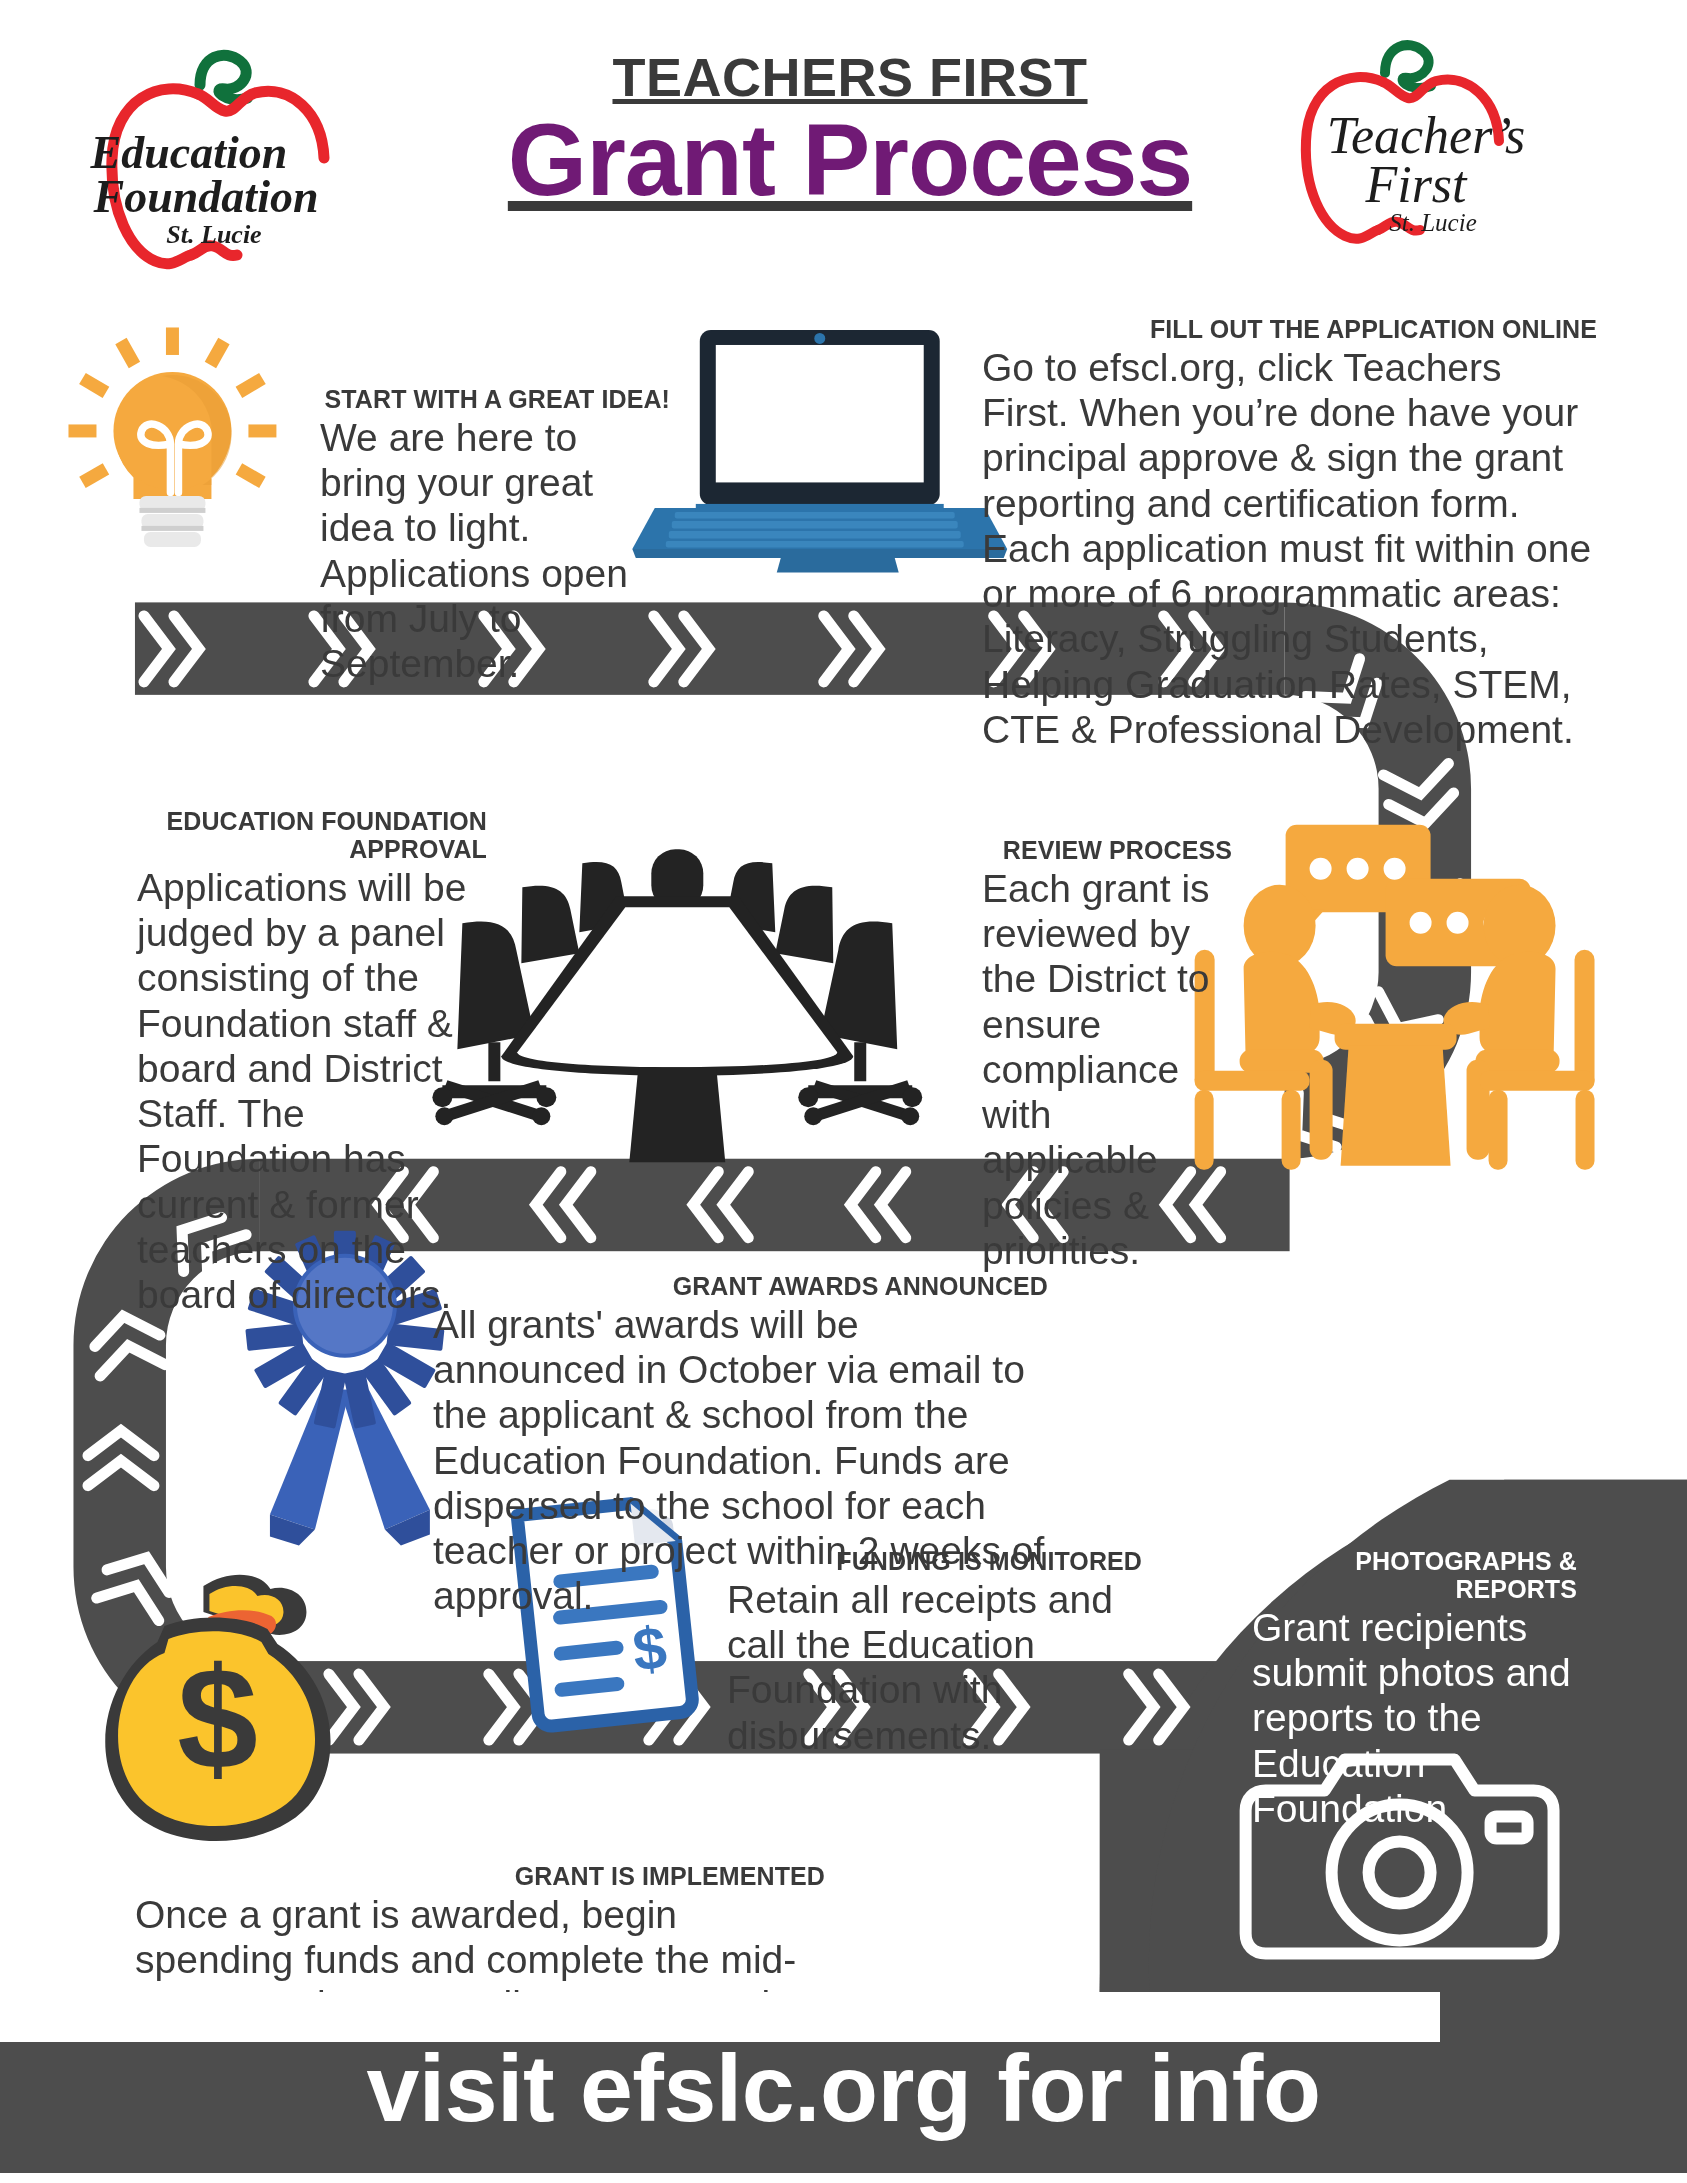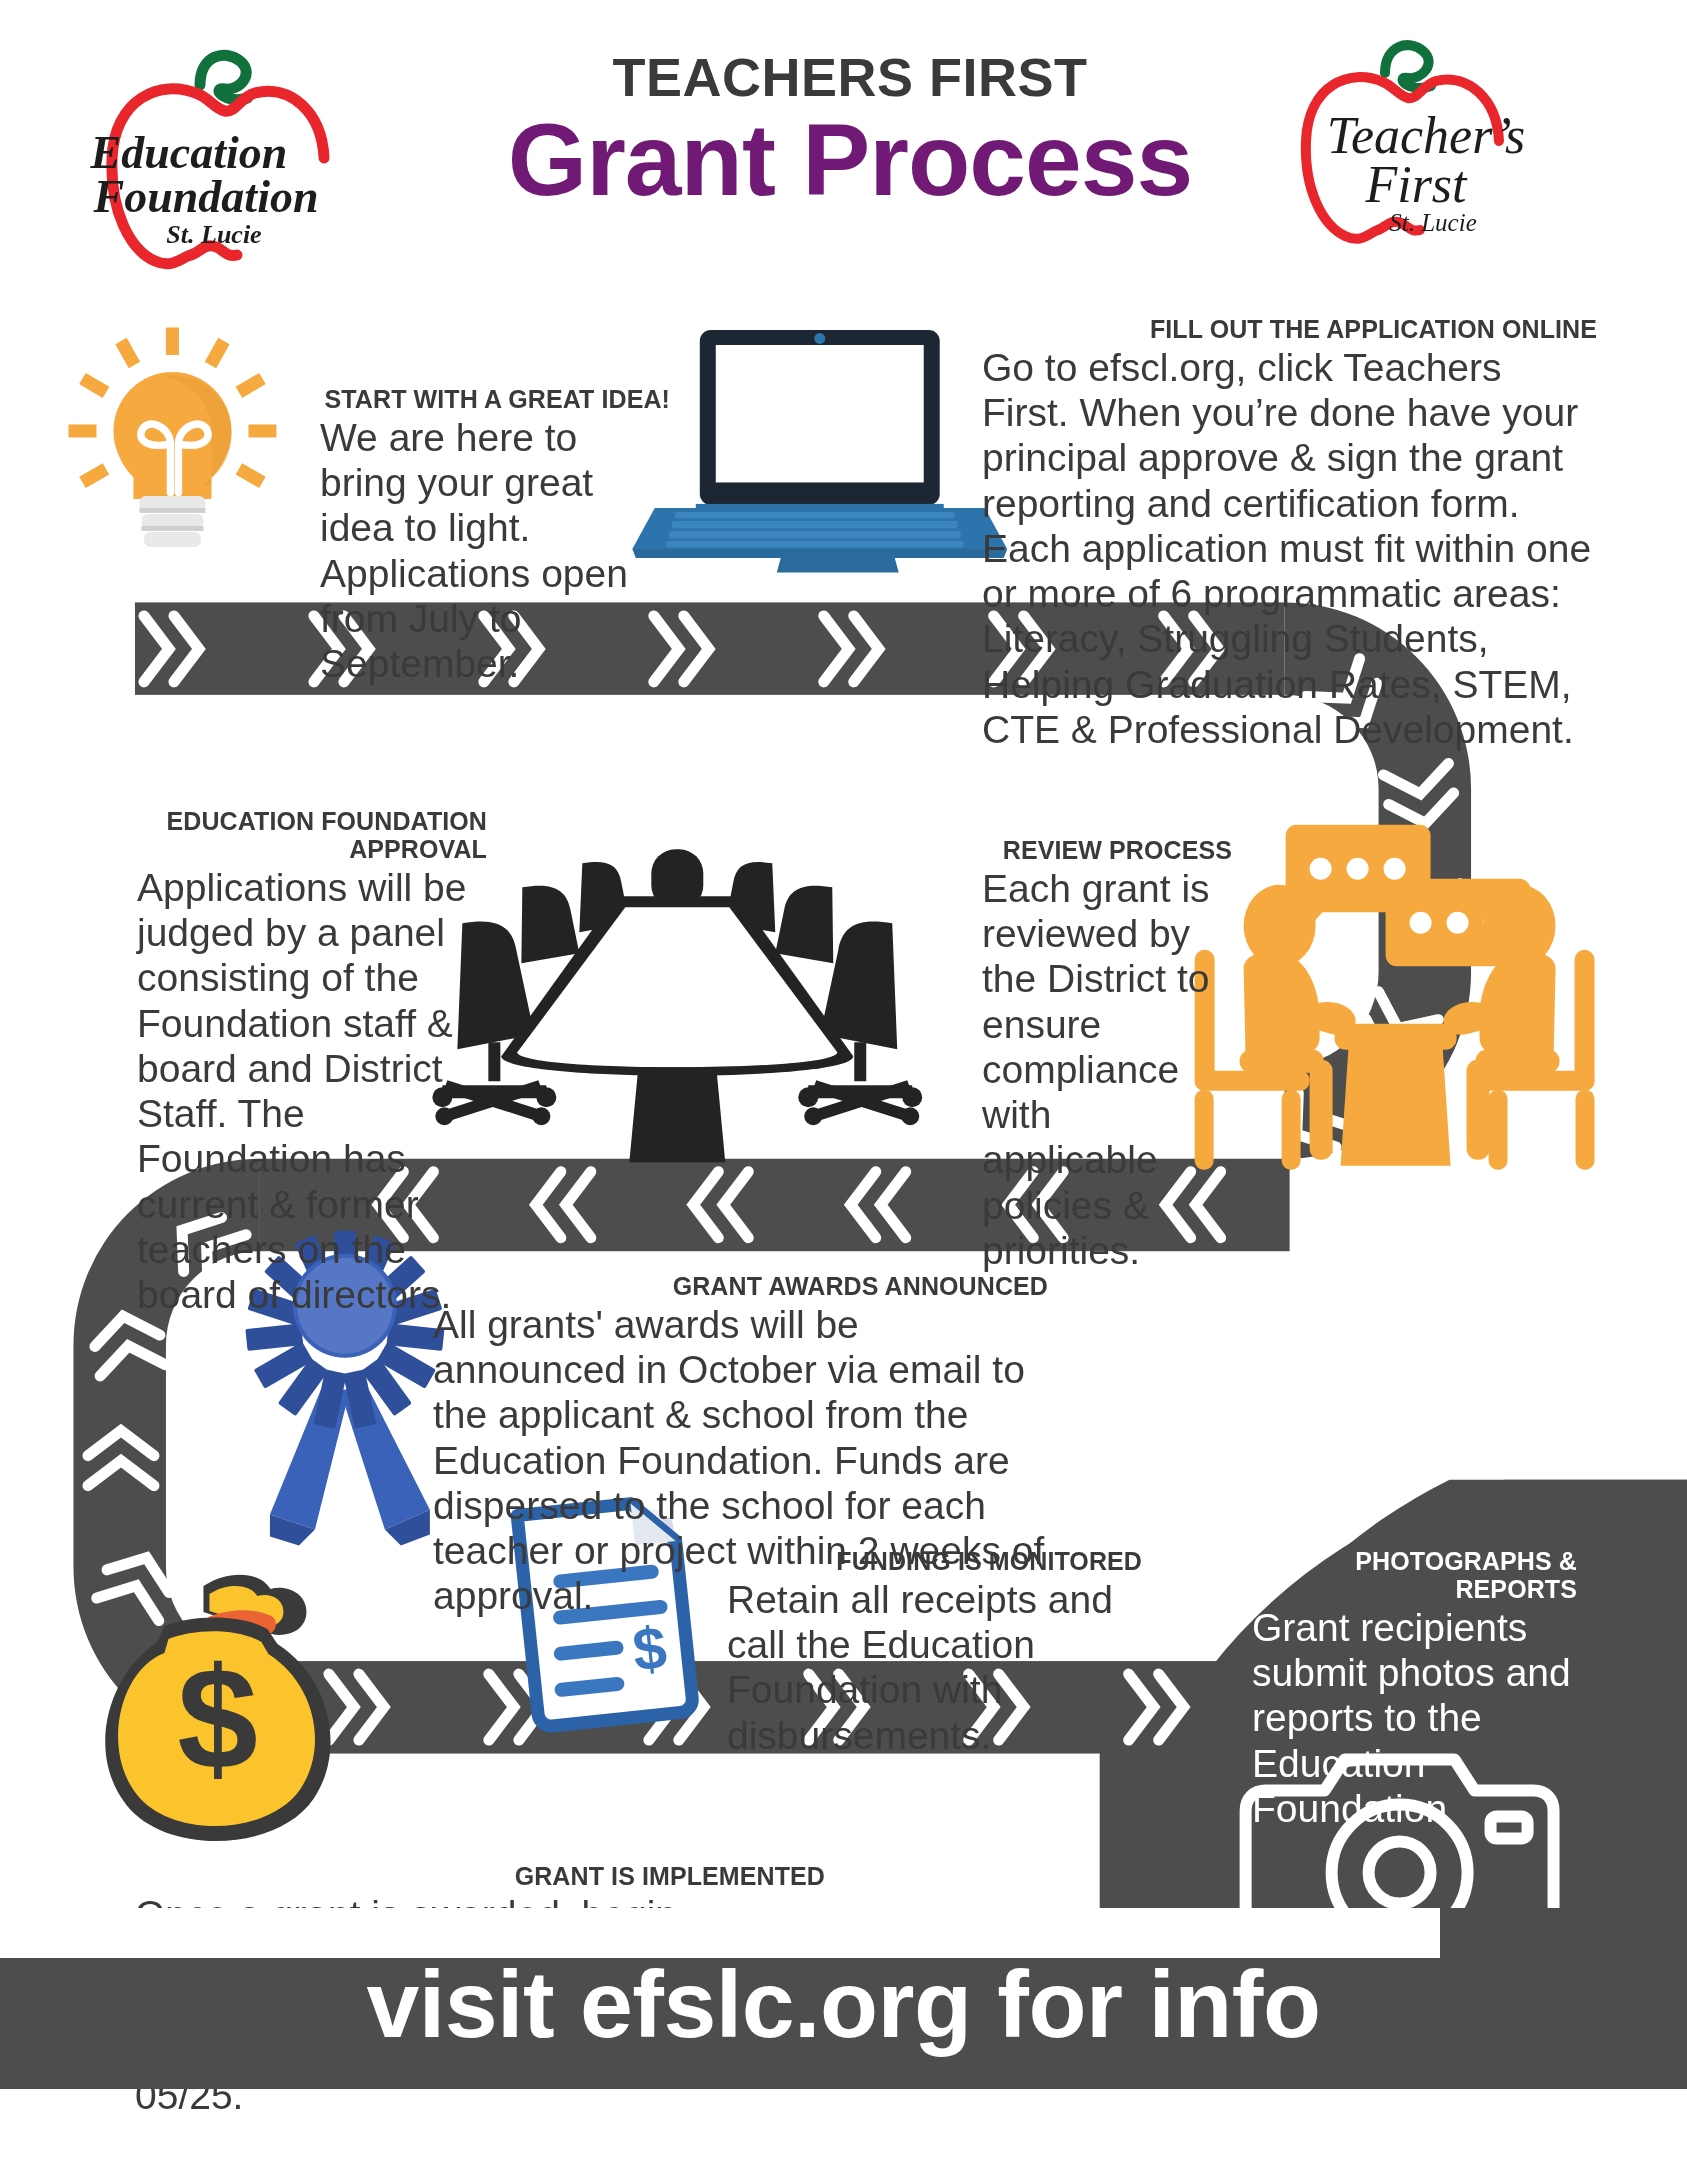--- a/index.html
+++ b/index.html
@@ -15,21 +15,21 @@
 
   
   .road-layer{ position:absolute; left:0; top:0; width:1687px; height:2183px; z-index:1; }
   .content-layer{ position:absolute; left:0; top:0; width:1687px; height:2183px; z-index:3; }
   .icon-layer{ position:absolute; left:0; top:0; width:1687px; height:2183px; z-index:2; }
 
   
   .header{ position:absolute; left:0; top:0; width:1687px; height:300px; }
   .logo-left{ position:absolute; left:75px; top:35px; width:325px; height:235px; }
   .logo-right{ position:absolute; left:1290px; top:30px; width:260px; height:235px; }
-  .title-wrap{ position:absolute; left:420px; top:50px; width:860px; text-align:center; }
+  .title-wrap{ position:absolute; left:420px; top:50px; width:860px; text-align:center;text-decoration:underline; }
   .kicker{
     font-size:54px; font-weight:bold; letter-spacing:0.5px; color:#3a3a3a;
     line-height:1.0;
   }
   .maintitle{
     font-size:102px; font-weight:bold; color:#701a75; line-height:1.05;
     margin-top:3px; letter-spacing:-1px;
   }
 
   
@@ -50,21 +50,21 @@
   .b-apply  { left:982px; top:315px;  width:615px; }
   .b-found  { left:137px;  top:807px; width:350px; }
   .b-review { left:982px; top:800px; width:250px;margin-top:36px; }
   .b-awards { left:433px;  top:1272px; width:615px; }
   .b-fund   { left:727px; top:1547px; width:415px; }
   .b-photo  { left:1252px; top:1547px; width:325px; }
   .b-impl   { left:135px;  top:1862px; width:690px; }
 
   
   .footer{
-    position:absolute; left:0; top:1908px; width:1687px; height:181px;
+    position:absolute; left:0; top:1992px; width:1687px; height:181px;
     background:#4d4d4d; z-index:5;
   }
   .footer .notch{
     position:absolute; left:0; top:0; width:1440px; height:50px; background:#ffffff;
   }
   .footer .fsub{
     position:absolute; left:0; top:47px; width:1687px; text-align:center;
     color:#ffffff; font-size:95px; font-weight:bold; line-height:1.05;
     letter-spacing:-0.5px;
   }

